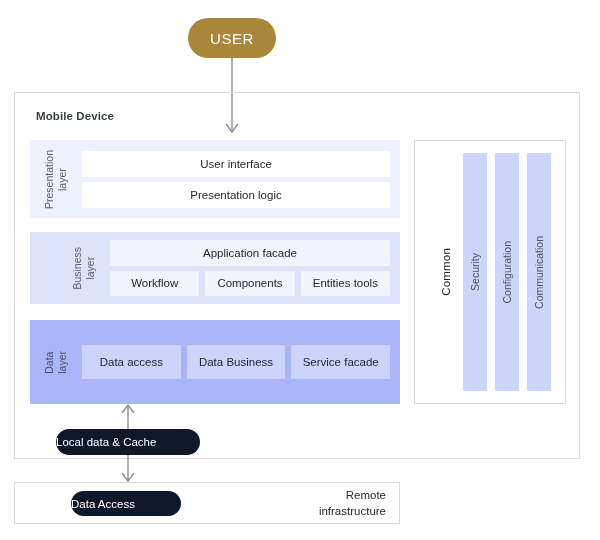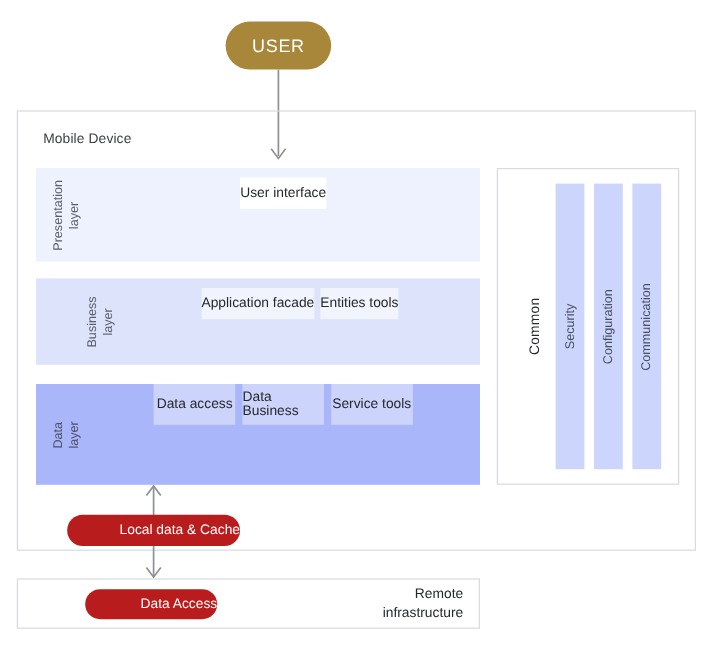--- a/index.html
+++ b/index.html
@@ -53,20 +53,21 @@
     background: transparent;
   }
 
   .device-title {
     position: absolute;
     left: 36px;
     top: 110px;
     font-size: 11.5px;
     color: #3b3f45;
     letter-spacing: 0.1px;
+    font-weight: bold;
   }
 
   
   .layer {
     position: absolute;
     display: flex;
     align-items: stretch;
   }
 
   .layer-label {
@@ -83,21 +84,21 @@
     font-size: 10.5px;
     color: #5a5f6a;
     text-align: center;
     line-height: 1.25;
     white-space: pre;
   }
 
   .layer-body {
     flex: 1;
     display: flex;
-    flex-direction: row;
+    flex-direction: column;
     justify-content: center;
     gap: 5px;
     padding: 8px 10px 8px 0;
   }
 
   .layer-row {
     display: flex;
     gap: 6px;
     height: 26px;
   }
@@ -191,27 +192,27 @@
   .common-col span {
     writing-mode: vertical-rl;
     transform: rotate(180deg);
     font-size: 10.5px;
     color: #4a5061;
   }
 
   
   .blue-pill {
     position: absolute;
-    background: #b91c1c;
+    background: #0f172a;
     border-radius: 14px;
     color: #ffffff;
     font-size: 11.5px;
     display: flex;
     align-items: center;
-    justify-content: flex-end;
+    justify-content: flex-start;
   }
 
   #local-cache-pill {
     left: 56px;
     top: 429px;
     width: 144px;
     height: 26px;
   }
 
   
@@ -269,48 +270,53 @@
 
   <div class="layer" id="presentation-layer">
     <div class="layer-label">
       <span>Presentation
 layer</span>
     </div>
     <div class="layer-body">
       <div class="layer-row">
         <div class="cell">User interface</div>
       </div>
+      <div class="layer-row">
+        <div class="cell">Presentation logic</div>
+      </div>
     </div>
   </div>
 
   <div class="layer" id="business-layer">
     <div class="layer-label">
       <span>Business
 layer</span>
     </div>
     <div class="layer-body">
       <div class="layer-row">
         <div class="cell">Application facade</div>
       </div>
       <div class="layer-row">
+        <div class="cell">Workflow</div>
+        <div class="cell">Components</div>
         <div class="cell">Entities tools</div>
       </div>
     </div>
   </div>
 
   <div class="layer" id="data-layer">
     <div class="layer-label">
       <span>Data
 layer</span>
     </div>
     <div class="layer-body">
       <div class="layer-row">
         <div class="cell">Data access</div>
         <div class="cell">Data Business</div>
-        <div class="cell">Service tools</div>
+        <div class="cell">Service facade</div>
       </div>
     </div>
   </div>
 
   <div id="common-panel">
     <div class="common-title">
       <span>Common</span>
     </div>
     <div class="common-cols">
       <div class="common-col">

